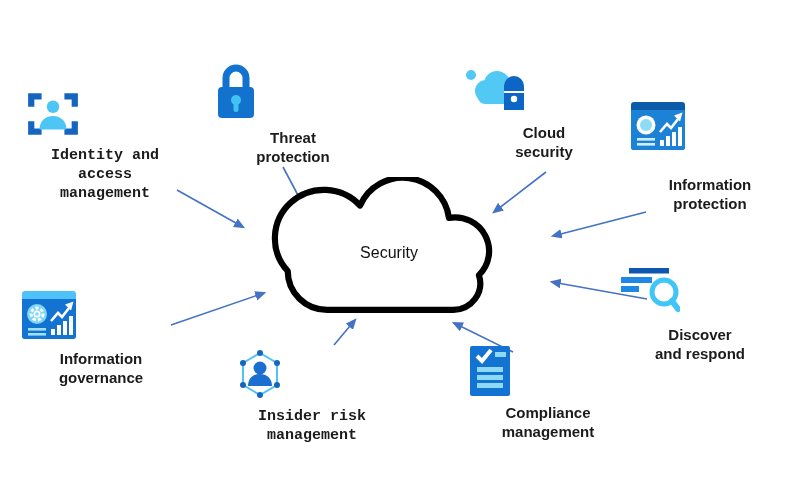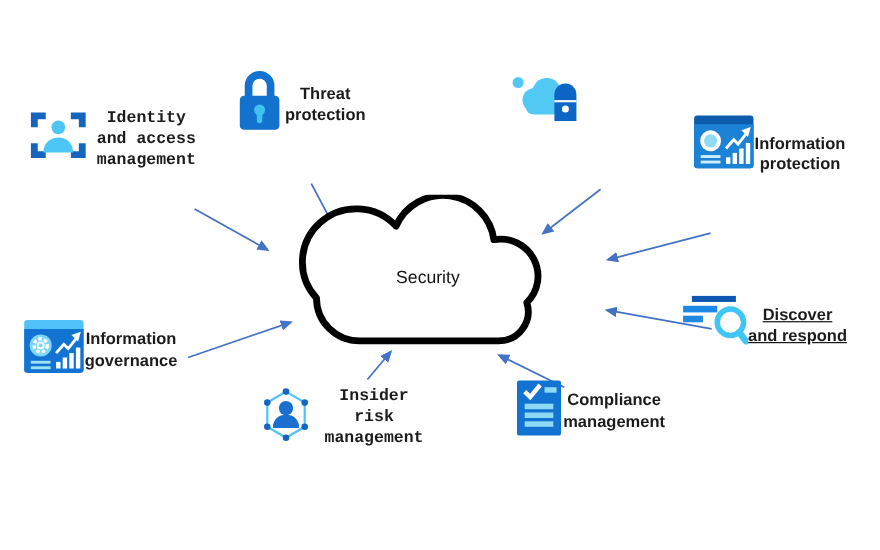--- a/index.html
+++ b/index.html
@@ -1,21 +1,21 @@
 <!DOCTYPE html>
 <html><head>
 <meta charset="utf-8">
 <style>
   html,body{margin:0;padding:0;background:#fff;}
   .stage{
     position:relative;width:800px;height:500px;background:#ffffff;
     font-family:"Liberation Sans",sans-serif;overflow:hidden;
   }
   .node{
-    position:absolute;width:160px;display:flex;align-items:center;
+    position:absolute;width:160px;display:flex;flex-direction:column;
   }
   .node .label{
     white-space:pre-line;text-align:center;font-size:15px;font-weight:600;
     color:#1b1b1b;line-height:1.28;margin-top:8px;
   }
   .icon{line-height:0;}
   .arrows{position:absolute;left:0;top:0;width:800px;height:500px;pointer-events:none;}
   .cloud-wrap{position:absolute;left:265px;top:177px;width:248px;height:138px;line-height:0;}
   .cloud-label{
     position:absolute;left:265px;top:244px;width:248px;text-align:center;
@@ -89,20 +89,22 @@
         <g fill="#52c9f5">
           <circle cx="22" cy="27" r="11"></circle>
           <circle cx="33" cy="20" r="13"></circle>
           <rect x="14" y="26" width="32" height="14" rx="7"></rect>
         </g>
         <path d="M40,46 V22 a10,10 0 0 1 20,0 V46 Z" fill="#0d65c5"></path>
         <rect x="40" y="27" width="20" height="2" fill="#ffffff"></rect>
         <circle cx="50" cy="35" r="3.2" fill="#ffffff"></circle>
       </svg>
     </div>
+    <div class="label" style="margin-top:9px;">Cloud
+security</div>
   </div>
 
   <div class="node" style="left:630px;top:99px;">
     <div class="icon">
       <svg width="56" height="54" viewBox="0 0 56 54">
         <rect x="1" y="3" width="54" height="48" rx="3" fill="#0d5cab"></rect>
         <path d="M1,11 H55 V48 a3,3 0 0 1 -3,3 H4 a3,3 0 0 1 -3,-3 Z" fill="#1b82d6"></path>
         <circle cx="16" cy="26" r="9.5" fill="#ffffff"></circle>
         <circle cx="16" cy="26" r="6" fill="#8edcf4"></circle>
         <rect x="7" y="39" width="18" height="2.6" fill="#cfeefb"></rect>
@@ -114,21 +116,21 @@
           <rect x="48" y="28" width="4" height="19"></rect>
         </g>
         <path d="M30,33 L37,25 L41,29 L48,20" fill="none" stroke="#ffffff" stroke-width="2.6"></path>
         <path d="M44,16.5 L52.5,13.5 L50,22.5 Z" fill="#ffffff"></path>
       </svg>
     </div>
     <div class="label" style="margin-top:22px;">Information
 protection</div>
   </div>
 
-  <div class="node" style="left:620px;top:265px;text-decoration:underline;">
+  <div class="node" style="left:620px;top:265px;">
     <div class="icon">
       <svg width="60" height="48" viewBox="0 0 60 48">
         <rect x="9" y="3" width="40" height="5.5" fill="#0d57b0"></rect>
         <rect x="1" y="12" width="31" height="6" fill="#1e88e5"></rect>
         <rect x="1" y="21" width="18" height="6" fill="#1e88e5"></rect>
         <circle cx="44" cy="27" r="12" fill="none" stroke="#3fc6f7" stroke-width="5"></circle>
         <line x1="52" y1="36" x2="58" y2="44" stroke="#3fc6f7" stroke-width="6" stroke-linecap="round"></line>
       </svg>
     </div>
     <div class="label" style="margin-top:12px;">Discover

